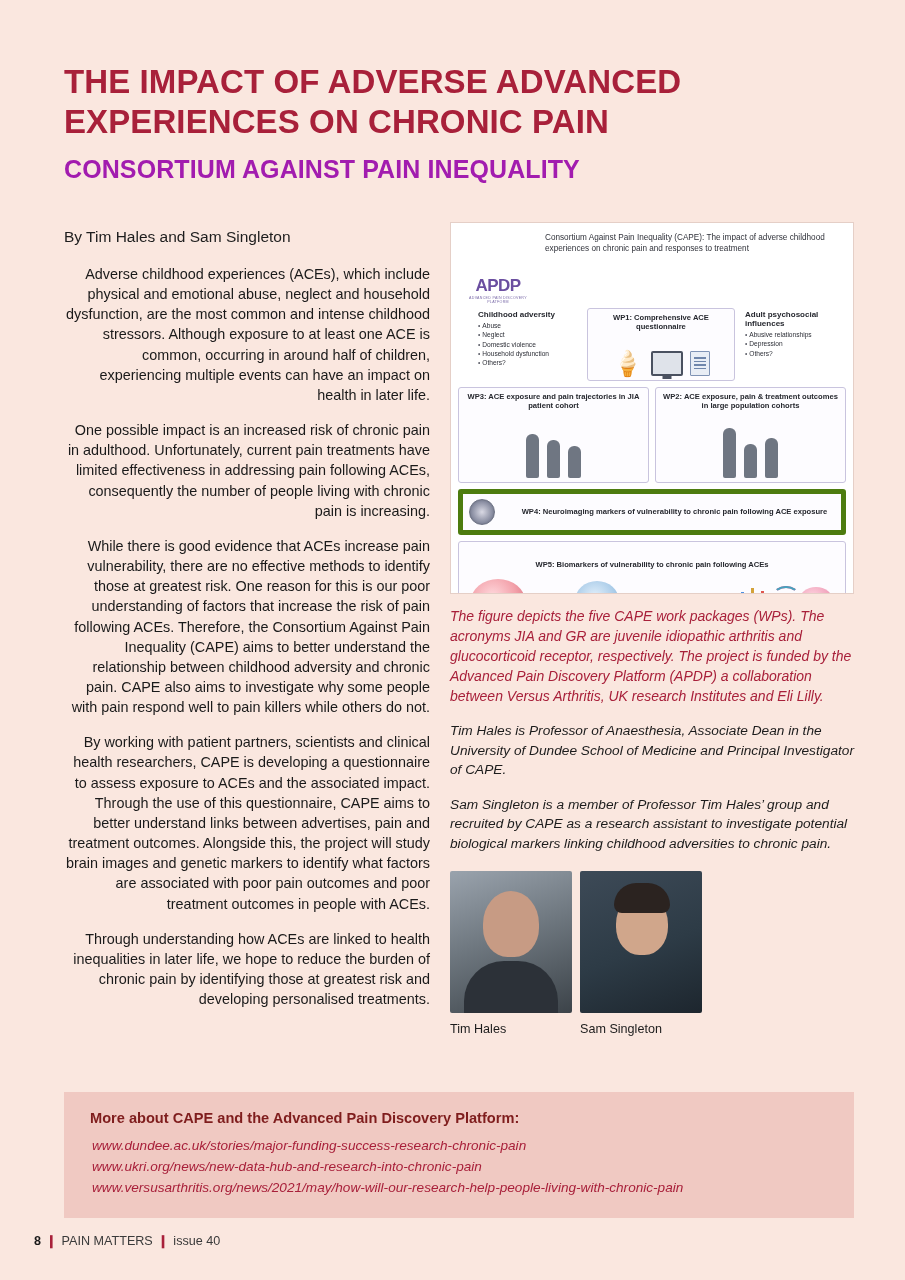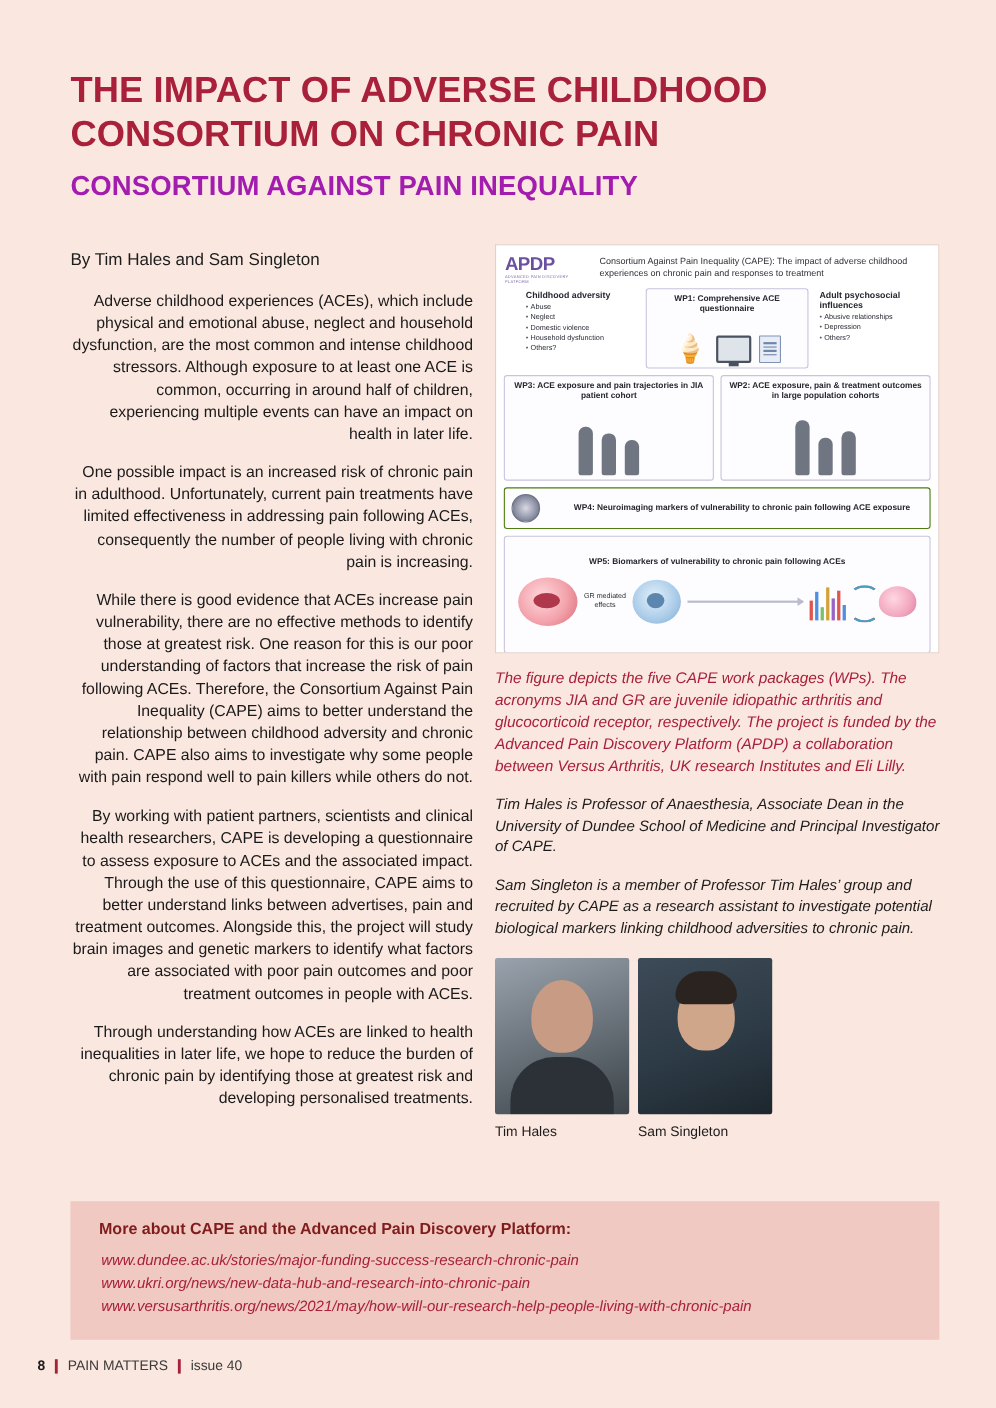--- a/index.html
+++ b/index.html
@@ -91,20 +91,22 @@
   }
   .fig-header {
     display: flex;
     align-items: flex-start;
     padding: 8px 8px 4px 8px;
     gap: 8px;
   }
   .apdp-logo {
     width: 78px;
     flex: 0 0 78px;
+    text-align: center;
+    margin-top: 46px;
   }
   .apdp-word {
     font-size: 17px;
     font-weight: bold;
     color: #6b4fa0;
     letter-spacing: -0.5px;
     line-height: 1;
   }
   .apdp-sub {
     font-size: 3.6px;
@@ -196,21 +198,21 @@
     border-radius: 6px 6px 2px 2px;
   }
   .p1 { height: 44px; }
   .p2 { height: 38px; }
   .p3 { height: 32px; }
   .p4 { height: 50px; }
   .p5 { height: 34px; }
   .p6 { height: 40px; }
   .wp4-row {
     display: flex; align-items: center; gap: 19px;
-    border: 1px solid #4d7c0f; border-radius: 3px; background: #fdfcff;
+    border: 5px solid #4d7c0f; border-radius: 3px; background: #fdfcff;
     padding: 5px 6px; margin-bottom: 6px;
   }
   .brain-scan {
     width: 24px; height: 24px; border-radius: 50%;
     background: radial-gradient(circle at 50% 50%, #d9d9e4 0%, #8b8fa3 60%, #4d5263 100%);
     flex: 0 0 24px;
     border: 1px solid #6d7284;
   }
   .wp5-box {
     border: 1px solid #c9c4de; border-radius: 3px; background: #fdfcff;
@@ -372,21 +374,21 @@
   .page-num { font-weight: bold; color: #1a1a1a; }
   .sep { color: #a8203a; font-weight: bold; }
   .issue { color: #3a3a3a; }
 </style>
 </head>
 <body>
 
 <div class="page">
 
   <div class="title-block">
-    <h1 class="main-title">THE IMPACT OF ADVERSE CHILDHOOD CONSORTIUM ON CHRONIC PAIN</h1>
+    <h1 class="main-title">THE IMPACT OF ADVERSE ADVANCED EXPERIENCES ON CHRONIC PAIN</h1>
     <h2 class="subtitle">CONSORTIUM AGAINST PAIN INEQUALITY</h2>
   </div>
 
   <div class="byline">By Tim Hales and Sam Singleton</div>
 
   <div class="col-left">
     <p>Adverse childhood experiences (ACEs), which include physical and emotional abuse, neglect and household dysfunction, are the most common and intense childhood stressors. Although exposure to at least one ACE is common, occurring in around half of children, experiencing multiple events can have an impact on health in later life.</p>
     <p>One possible impact is an increased risk of chronic pain in adulthood. Unfortunately, current pain treatments have limited effectiveness in addressing pain following ACEs, consequently the number of people living with chronic pain is increasing.</p>
     <p>While there is good evidence that ACEs increase pain vulnerability, there are no effective methods to identify those at greatest risk. One reason for this is our poor understanding of factors that increase the risk of pain following ACEs. Therefore, the Consortium Against Pain Inequality (CAPE) aims to better understand the relationship between childhood adversity and chronic pain. CAPE also aims to investigate why some people with pain respond well to pain killers while others do not.</p>
     <p>By working with patient partners, scientists and clinical health researchers, CAPE is developing a questionnaire to assess exposure to ACEs and the associated impact. Through the use of this questionnaire, CAPE aims to better understand links between advertises, pain and treatment outcomes. Alongside this, the project will study brain images and genetic markers to identify what factors are associated with poor pain outcomes and poor treatment outcomes in people with ACEs.</p>

